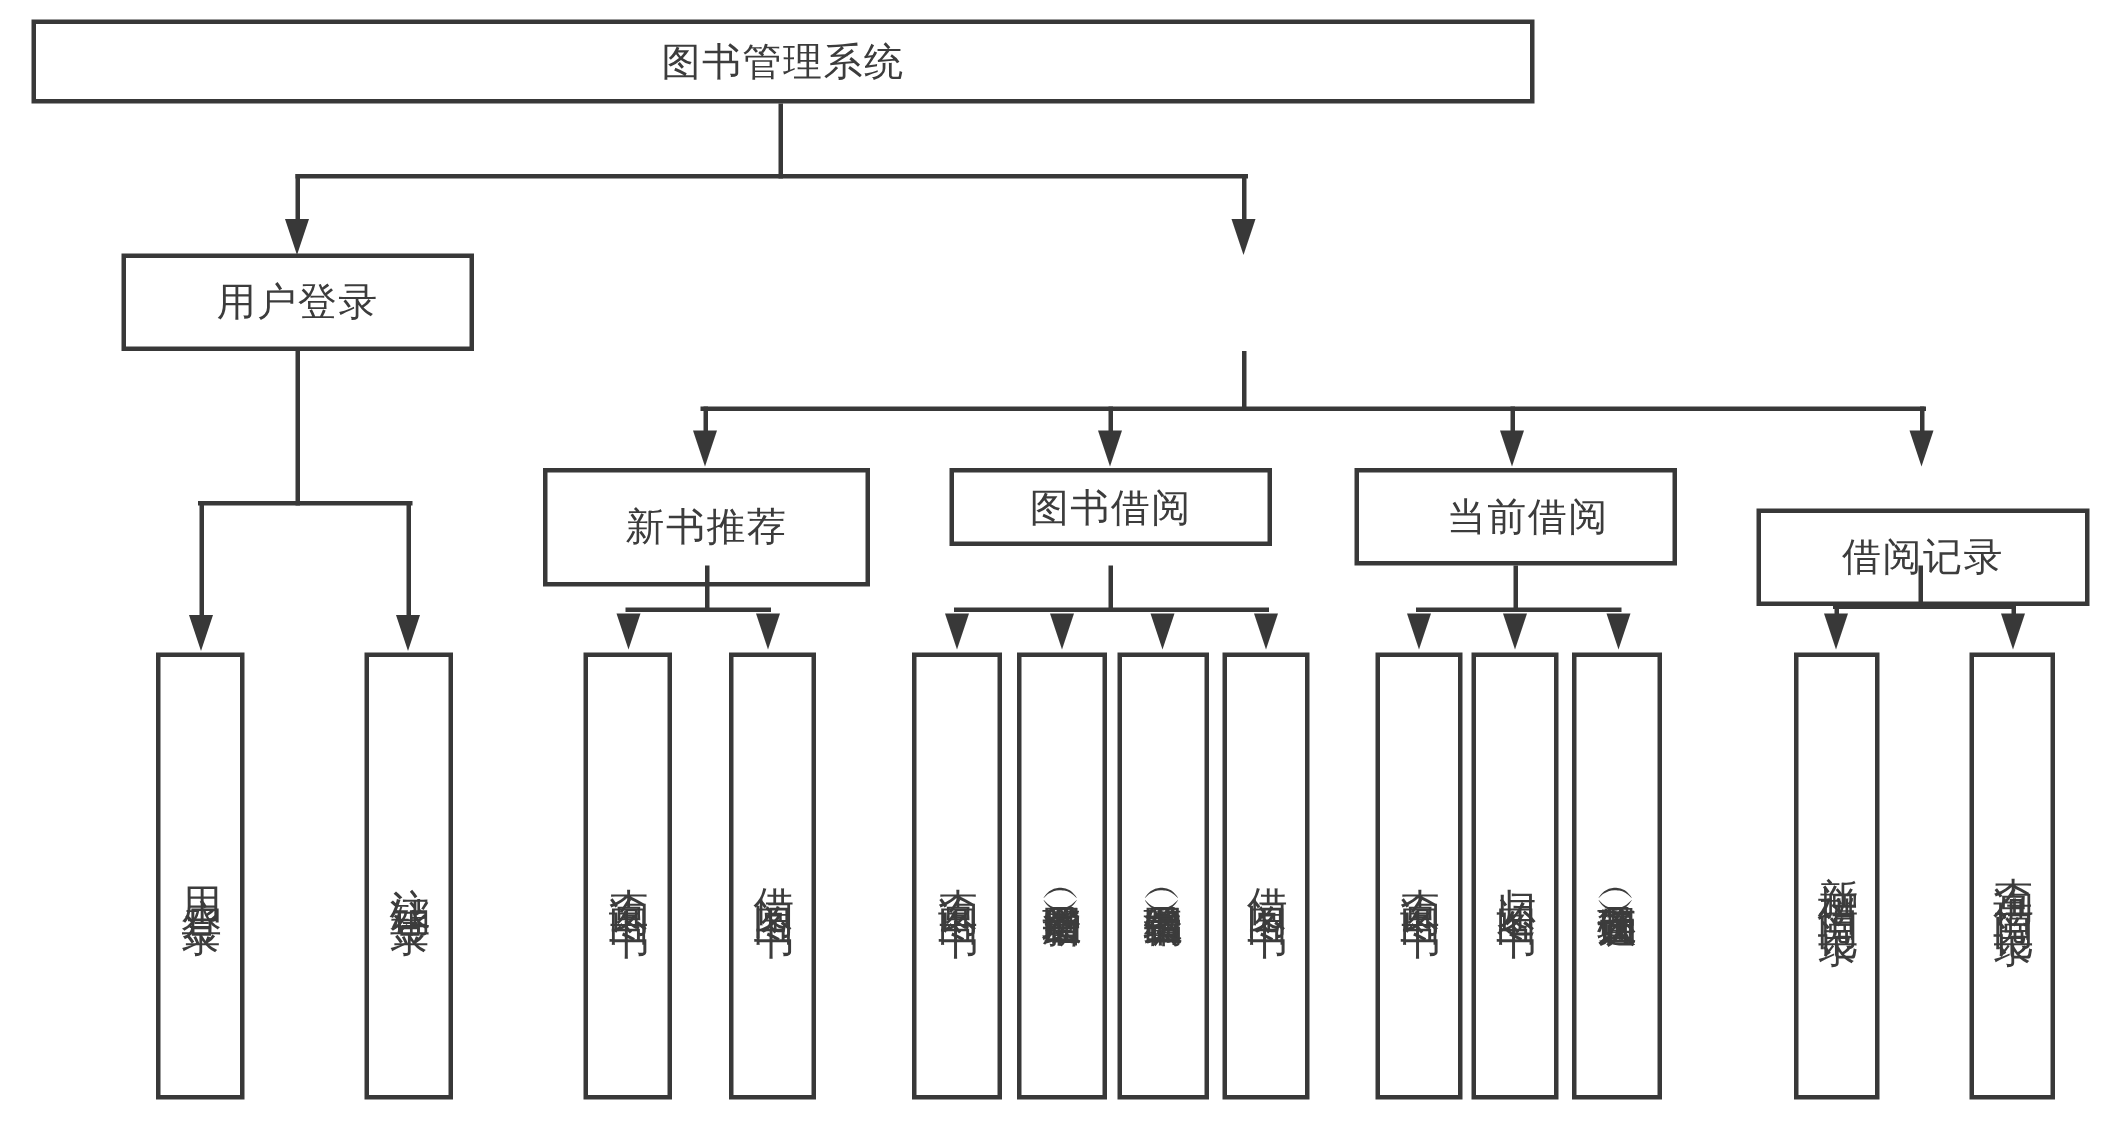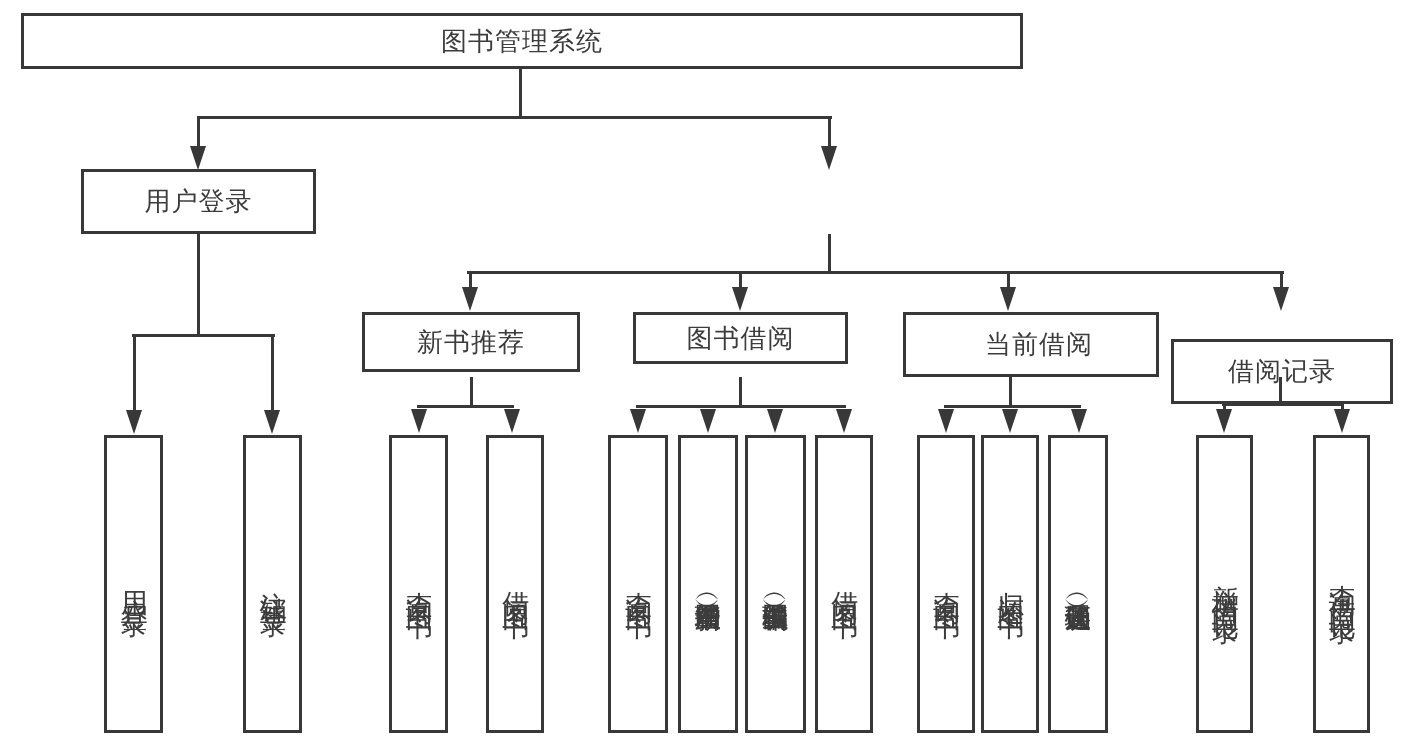--- a/index.html
+++ b/index.html
@@ -43,27 +43,27 @@
 <div class="stage">
 
   <div class="box" style="left:21px;top:13px;width:1002px;height:56px;">
     <span class="hlabel">图书管理系统</span>
   </div>
 
   <div class="box" style="left:81px;top:169px;width:235px;height:65px;">
     <span class="hlabel">用户登录</span>
   </div>
 
-  <div class="box" style="left:362px;top:312px;width:218px;height:60px;">
+  <div class="box" style="left:362px;top:312px;width:218px;height:79px;">
     <span class="hlabel">新书推荐</span>
   </div>
   <div class="box" style="left:633px;top:312px;width:215px;height:52px;">
     <span class="hlabel">图书借阅</span>
   </div>
-  <div class="box" style="left:903px;top:312px;width:256px;height:65px;padding-left:16px;">
+  <div class="box" style="left:903px;top:312px;width:215px;height:65px;padding-left:16px;">
     <span class="hlabel">当前借阅</span>
   </div>
   <div class="box" style="left:1171px;top:312px;width:222px;height:65px;margin-top:27px;">
     <span class="hlabel">借阅记录</span>
   </div>
 
   <div class="box leaf" style="left:104px;top:435px;width:59px;height:298px;">
     <span>用户登录</span>
   </div>
   <div class="box leaf" style="left:243px;top:435px;width:59px;height:298px;">

